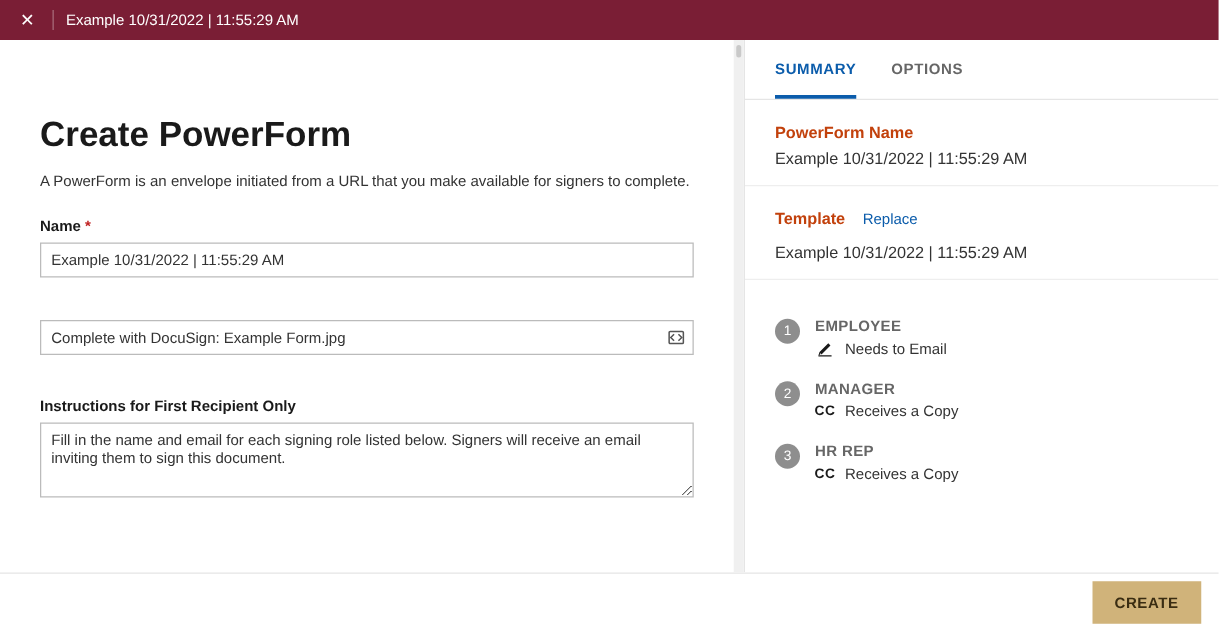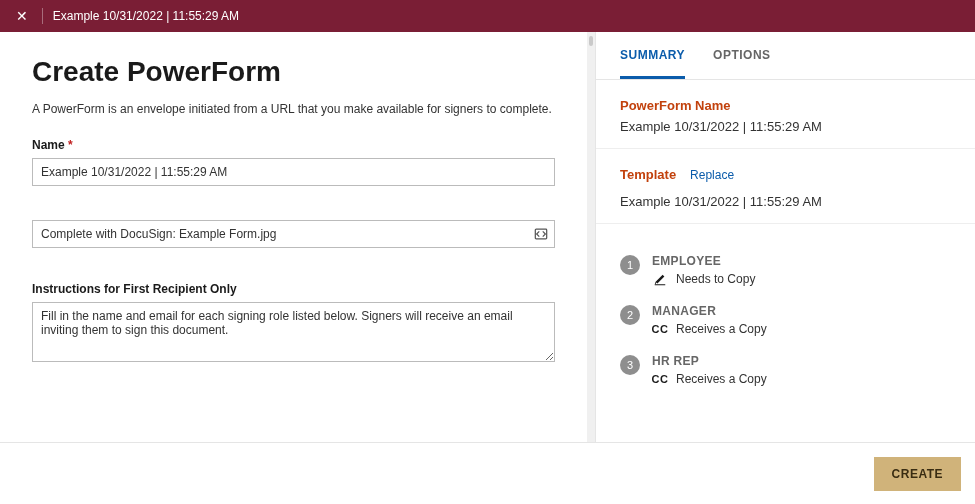--- a/index.html
+++ b/index.html
@@ -44,20 +44,21 @@
     flex: 1;
     padding: 24px 32px;
     overflow-y: auto;
     position: relative;
   }
   .main h1 {
     font-size: 28px;
     font-weight: 700;
     color: #1a1a1a;
     margin-bottom: 14px;
+    margin-top: 36px;
   }
   .main .desc {
     font-size: 12px;
     color: #333;
     margin-bottom: 22px;
     position: relative;
     cursor: text;
   }
   .form-group { margin-bottom: 34px; }
   .form-group label {
@@ -191,21 +192,21 @@
   .action-icon {
     width: 16px;
     display: inline-flex;
     justify-content: center;
     font-weight: 700;
     color: #1a1a1a;
   }
   .cc { font-size: 11px; letter-spacing: 0.5px; }
   .footer {
     border-top: 1px solid #e5e5e5;
-    height: 62px;
+    height: 46px;
     display: flex;
     align-items: center;
     justify-content: flex-end;
     padding: 0 14px;
     background: #fff;
   }
   .btn-create {
     background: #d0b37a;
     color: #3a2d12;
     border: none;
@@ -283,21 +284,21 @@
         <div class="recipient">
           <div class="num-badge">1</div>
           <div class="recipient-body">
             <div class="rname">EMPLOYEE</div>
             <div class="raction">
               <span class="action-icon">
                 <svg viewBox="0 0 16 16" width="14" height="14" fill="currentColor">
                     <path d="M2 14l1-3 8-8 2 2-8 8-3 1zM3 13.8l2-.6L3.8 12l-.8 1.8zM2 14h12v1H2z"></path>
                   </svg>
               </span>
-              <span>Needs to Copy</span>
+              <span>Needs to Email</span>
             </div>
           </div>
         </div>
 
         <div class="recipient">
           <div class="num-badge">2</div>
           <div class="recipient-body">
             <div class="rname">MANAGER</div>
             <div class="raction">
               <span class="action-icon cc">CC</span>

